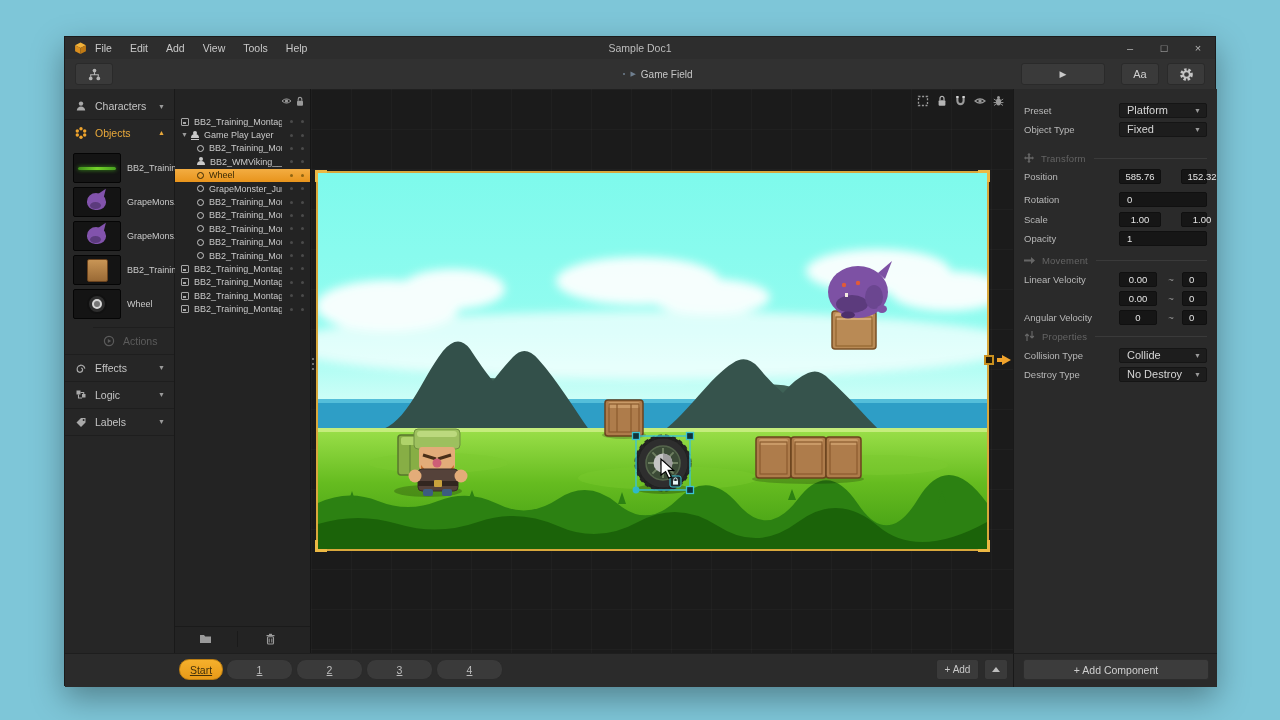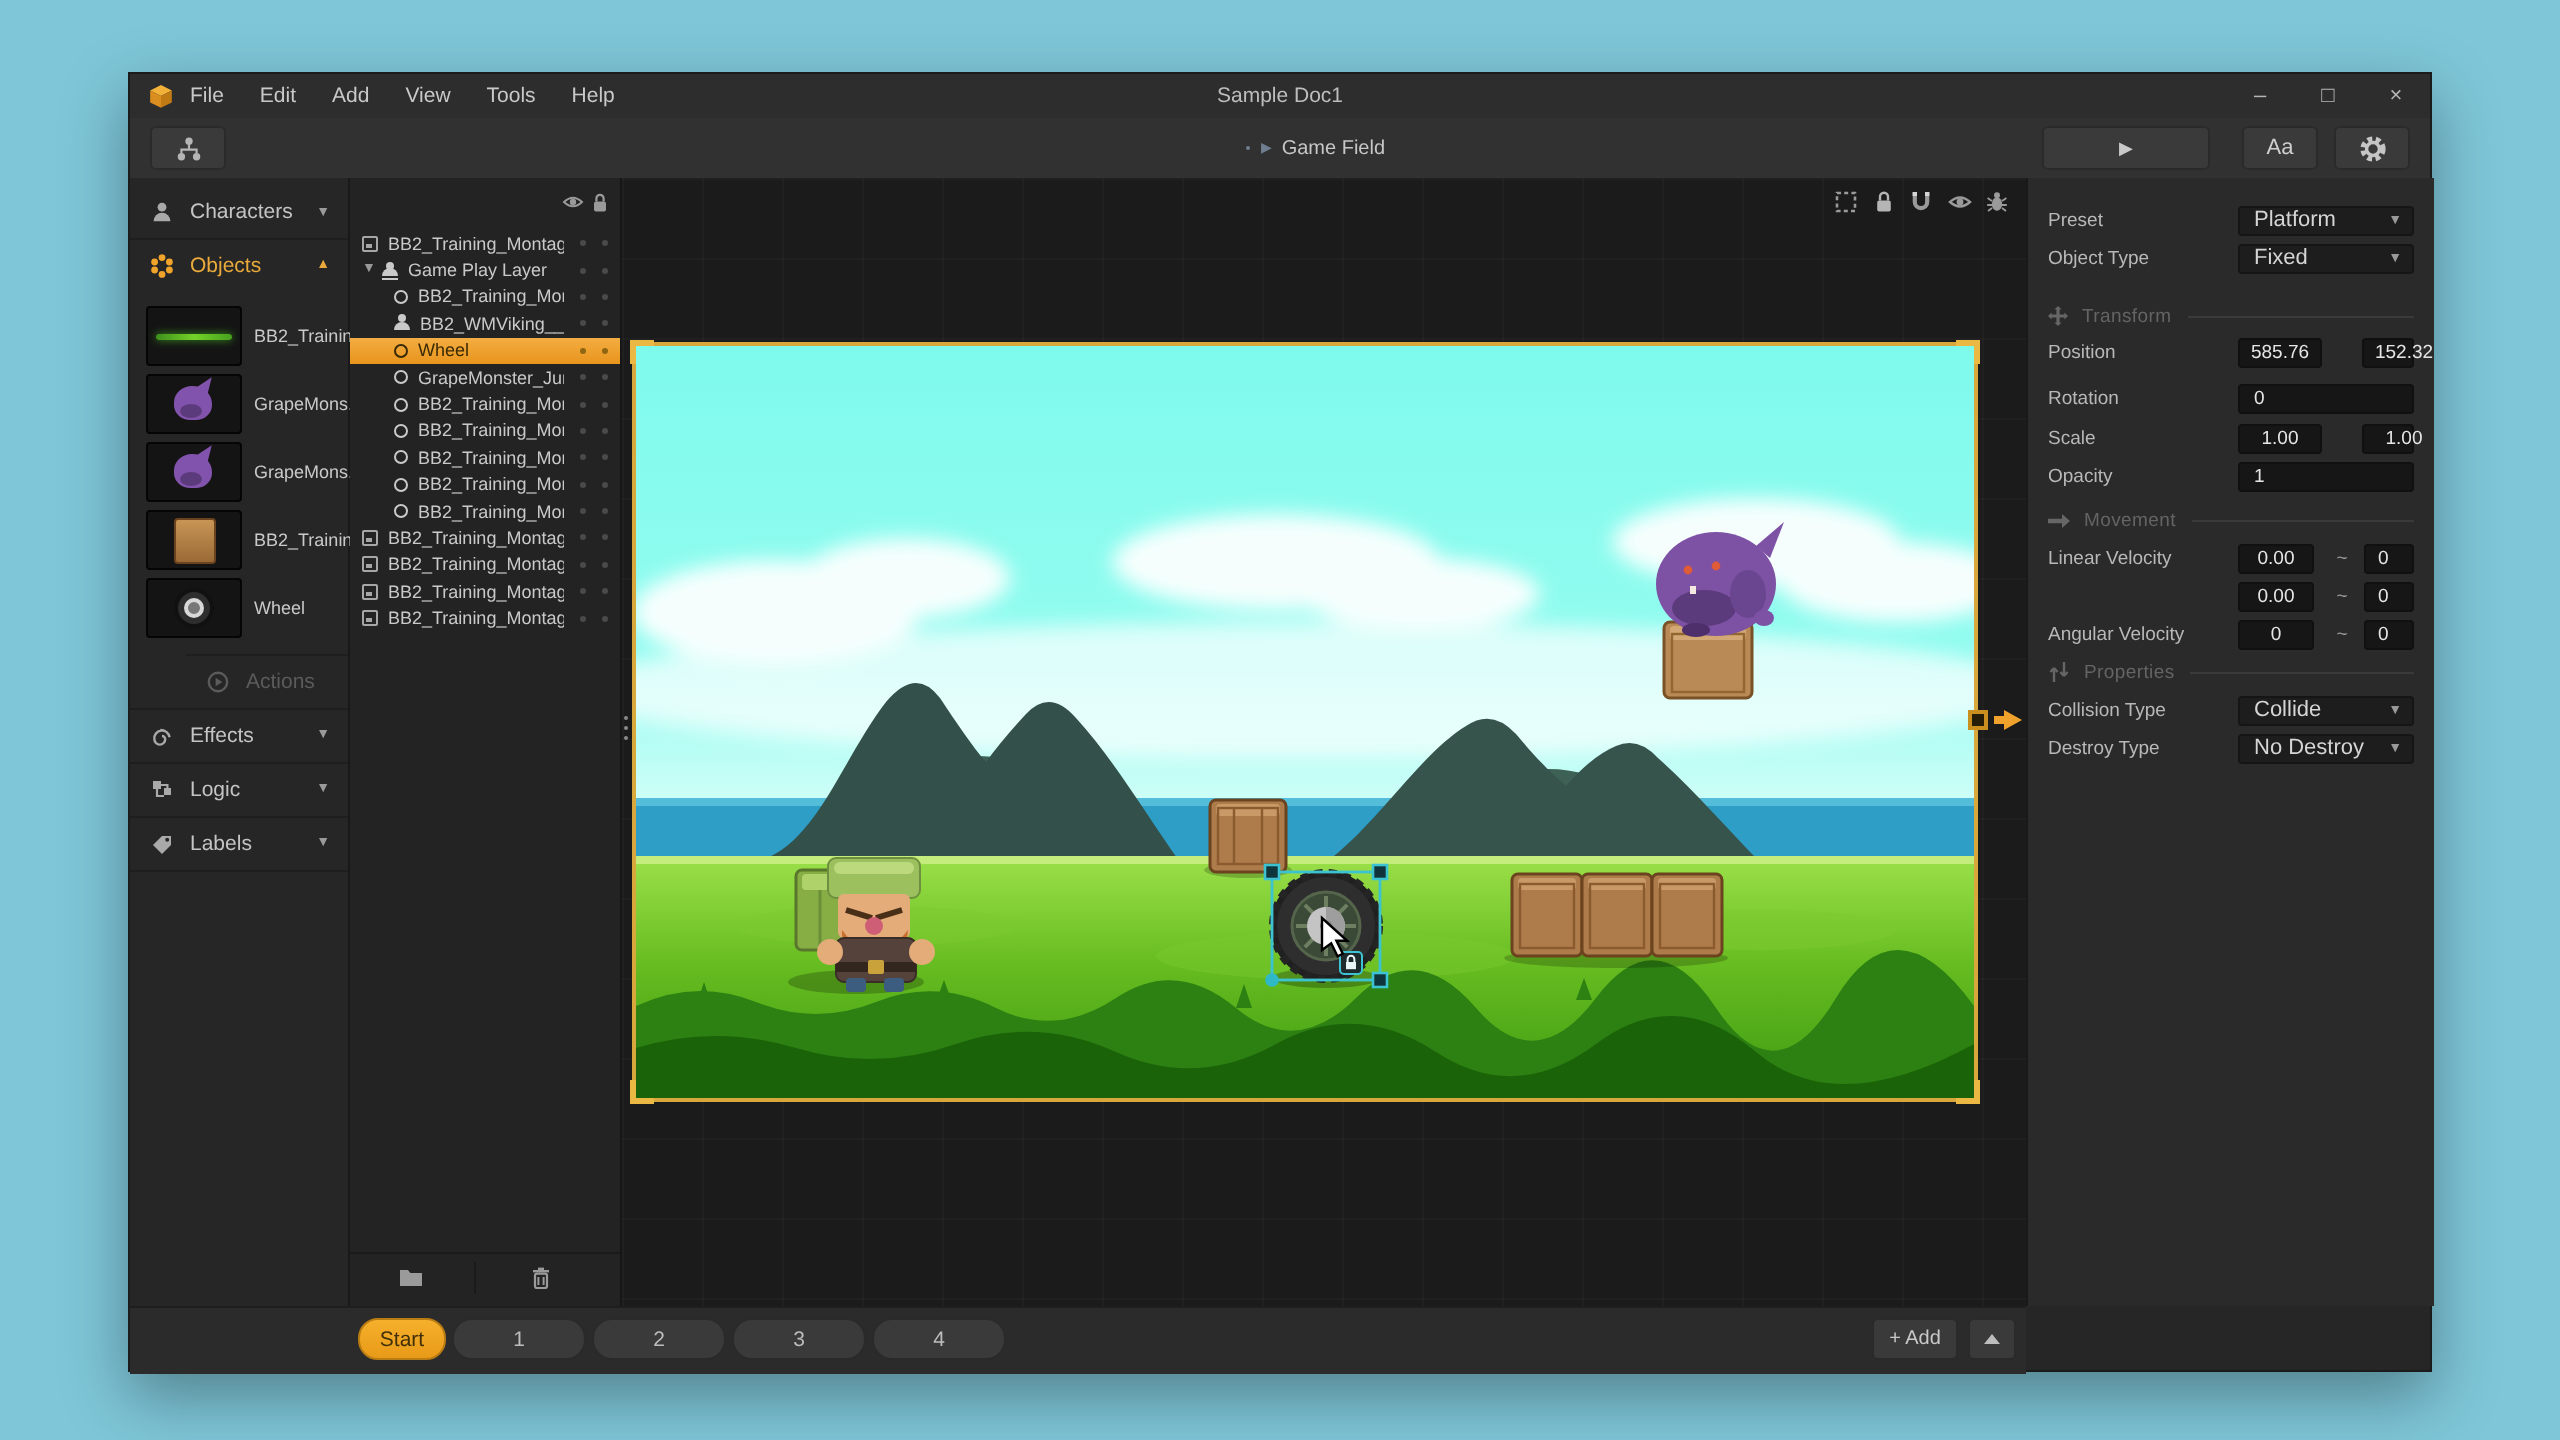--- a/index.html
+++ b/index.html
@@ -118,21 +118,21 @@
   .inp.wide{left:105px;width:88px;justify-content:flex-start;padding-left:7px;}
   .inp.colA{left:105px;width:42px;} .inp.colB{left:167px;width:26px;padding-left:16px;}
   .inp.mmin{left:105px;width:38px;} .inp.mmax{left:168px;width:25px;justify-content:flex-start;padding-left:6px;}
   .tilde{position:absolute;left:150px;width:14px;text-align:center;color:#9a9a9a;}
   .insp-footer{position:absolute;left:948px;top:616px;width:204px;height:34px;background:#2a2a2a;border-left:1px solid #191919;border-top:1px solid #1e1e1e;box-sizing:border-box;}
   .addcomp-btn{position:absolute;left:9px;top:5px;width:186px;height:21px;background:#3c3c3c;border:1px solid #2c2c2c;border-radius:3px;box-sizing:border-box;display:flex;align-items:center;justify-content:center;color:#cfcfcf;font-size:10.5px;}
 
   
   .bottombar{position:absolute;left:0;top:616px;width:948px;height:34px;background:#2b2b2b;border-top:1px solid #1e1e1e;box-sizing:border-box;}
   .tabs{position:absolute;left:114px;top:5px;display:flex;gap:3px;}
-  .tab{height:21px;background:#3a3a3a;border:1px solid #2a2a2a;border-radius:10px;box-sizing:border-box;color:#bdbdbd;font-size:10.5px;display:flex;align-items:center;justify-content:center;width:67px;}
+  .tab{height:21px;background:#3a3a3a;border:1px solid #2a2a2a;border-radius:10px;box-sizing:border-box;color:#bdbdbd;font-size:10.5px;display:flex;align-items:center;justify-content:center;width:67px;text-decoration:underline;}
   .tab:first-child{width:44px;}
   .tab.active{background:linear-gradient(#f5b02c,#e89a18);border-color:#b97c12;color:#42300a;}
   .add-btn{position:absolute;left:871px;top:5px;width:43px;height:21px;background:#3a3a3a;border:1px solid #2a2a2a;border-radius:3px;box-sizing:border-box;color:#c9c9c9;font-size:10px;display:flex;align-items:center;justify-content:center;}
   .caret-btn{position:absolute;left:919px;top:5px;width:24px;height:21px;background:#3a3a3a;border:1px solid #2a2a2a;border-radius:3px;box-sizing:border-box;display:flex;align-items:center;justify-content:center;}
   .caret-up{width:0;height:0;border-left:4px solid transparent;border-right:4px solid transparent;border-bottom:5px solid #bdbdbd;}
 </style>
 </head>
 <body>
 
 <div class="window">
@@ -765,14 +765,17 @@
         </div>
         <div class="tab">
           <span>4</span>
         </div>
       </div>
     <div class="add-btn">+ Add</div>
     <div class="caret-btn">
         <span class="caret-up"></span>
       </div>
   </div>
+  <div class="insp-footer">
+    <div class="addcomp-btn">+ Add Component</div>
+  </div>
 
 </div>
 
 </body></html>

